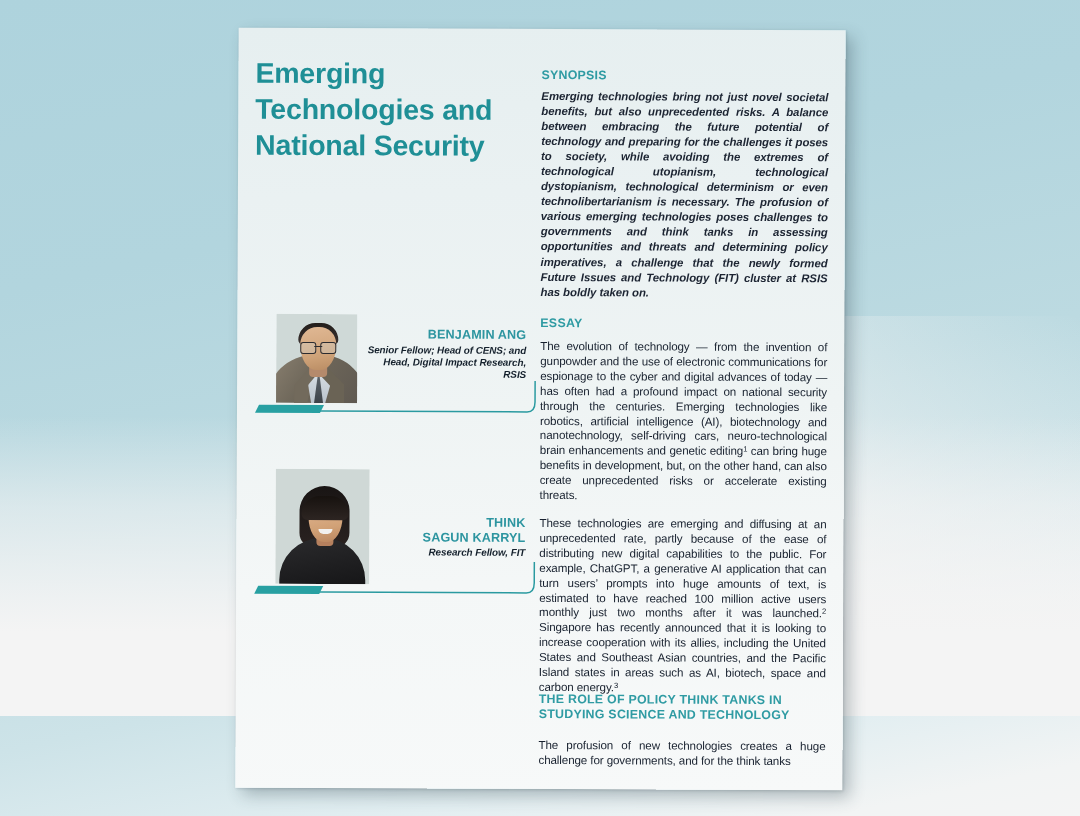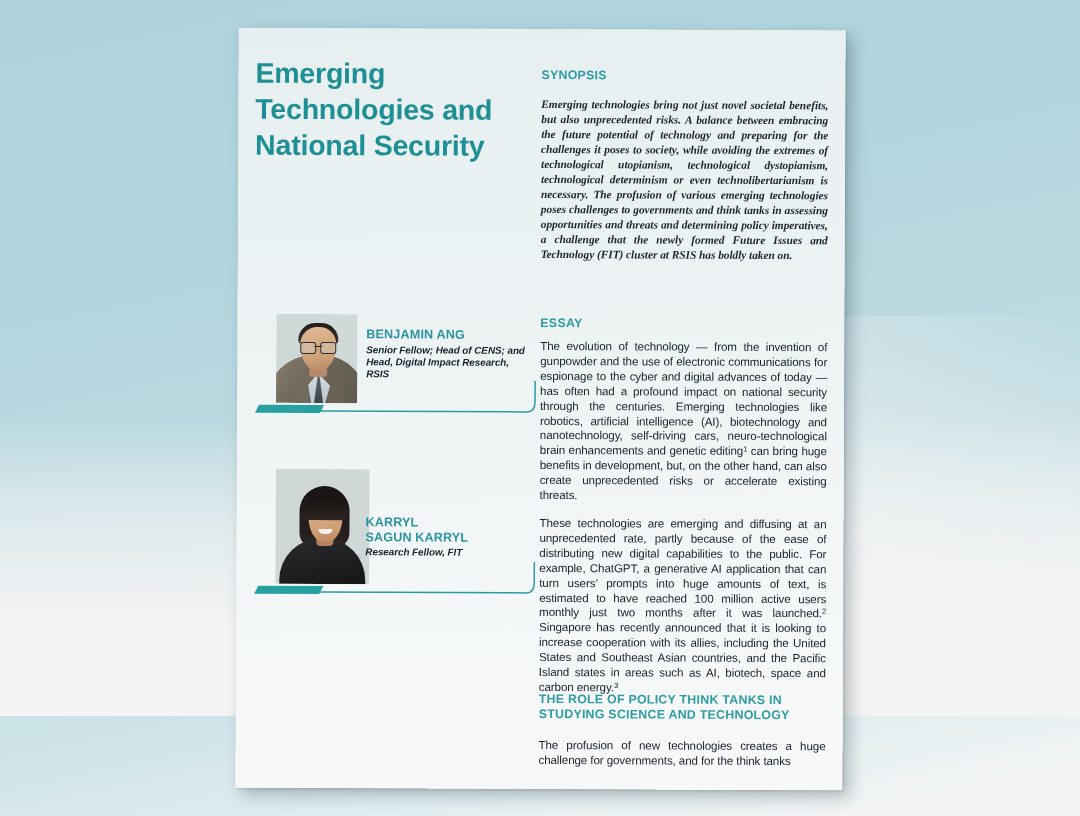--- a/index.html
+++ b/index.html
@@ -126,21 +126,21 @@
     font-size: 11.6px;
     line-height: 14.9px;
     color: #17202e;
     text-align: justify;
     margin: 0;
     letter-spacing: -0.1px;
   }
 
   .blk { position: absolute; width: 100%; }
   #synopsis-label  { top: 39px; }
-  #synopsis-body   { top: 68px; font-family: Liberation Serif, serif; }
+  #synopsis-body   { top: 60px; }
   #essay-label     { top: 287px; }
   #essay-para-1    { top: 310px; }
   #essay-para-2    { top: 487px; }
   #thinktank-label { top: 663px; line-height: 15.3px; }
   #thinktank-para  { top: 709px; }
 
   sup { font-size: 7.6px; line-height: 0; vertical-align: 0.45em; }
 
   
   .author-card {
@@ -157,20 +157,21 @@
     left: 22px;
     overflow: hidden;
   }
   #photo-1 { width: 81px; height: 89px; }
   #photo-2 { width: 94px; height: 115px; }
 
   .author-meta {
     position: absolute;
     left: 112px;
     width: 160px;
+    text-align: right;
   }
   #meta-1 { top: 18px; }
   #meta-2 { top: 55px; }
   #meta-2.author-meta { left: 112px; }
 
   .author-name {
     color: #2d95a0;
     font-weight: bold;
     font-size: 12.6px;
     line-height: 14.6px;
@@ -300,21 +301,21 @@
               <div class="p2-hairback"></div>
               <div class="p2-body"></div>
               <div class="p2-neck"></div>
               <div class="p2-face"></div>
               <div class="p2-hairtop"></div>
               <div class="p2-smile"></div>
             </div>
           </div>
 
           <div class="author-meta" id="meta-2">
-            <p class="author-name">KARRYL</p>
+            <p class="author-name">THINK</p>
             <p class="author-name">SAGUN KARRYL</p>
             <p class="author-role">Research Fellow, FIT</p>
           </div>
 
           <div class="author-rule">
             <svg width="283" height="34" viewBox="0 0 283 34" fill="none" xmlns="http://www.w3.org/2000/svg">
               <path d="M6 31 L273 31 C279 31 281 27 281 21 L281 0" stroke="#2a9aa0" stroke-width="1.5" fill="none"></path>
               <path d="M5 25 L70 25 L66 33 L1 33 Z" fill="#28a0a2"></path>
             </svg>
           </div>

